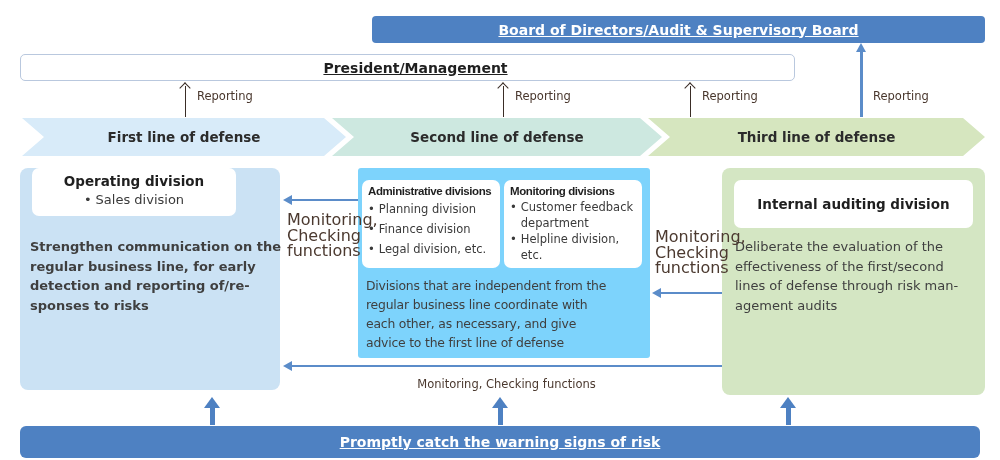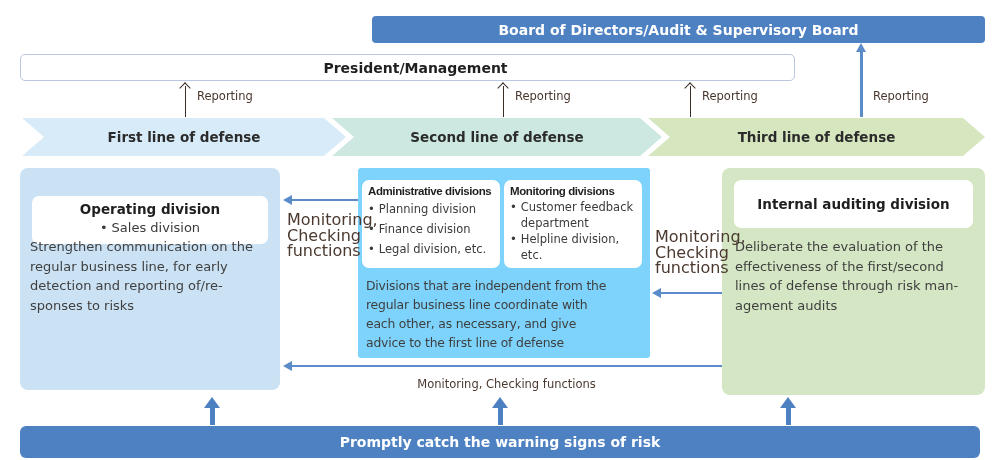--- a/index.html
+++ b/index.html
@@ -5,21 +5,21 @@
   * { margin:0; padding:0; box-sizing:border-box; }
   html,body { background:#ffffff; }
   body { font-family:"DejaVu Sans", sans-serif; }
   #canvas {
     position:relative; width:1000px; height:460px; background:#ffffff;
     overflow:hidden;
   }
 
   
   .banner { position:absolute; display:flex; align-items:center; justify-content:center;
-            font-weight:bold; }
+            font-weight:bold;text-decoration:underline; }
   #board-banner { left:372px; top:16px; width:613px; height:27px;
     background:#4e81c2; color:#ffffff; border-radius:4px; font-size:14px; }
   #president-banner { left:20px; top:54px; width:775px; height:27px;
     background:#ffffff; color:#1f1f1f; border:1px solid #b9c8de; border-radius:5px;
     font-size:14px;padding-left:16px; }
   #bottom-banner { left:20px; top:426px; width:960px; height:32px;
     background:#4e81c2; color:#ffffff; border-radius:6px; font-size:14px; }
 
   
   .chevron { position:absolute; top:118px; height:38px;
@@ -30,37 +30,37 @@
   #chevron-2 { left:332px; width:330px; background:#cde8e0; }
   #chevron-3 { left:648px; width:337px; background:#d6e6bf; }
 
   
   .panel { position:absolute; }
   #panel-first  { left:20px;  top:168px; width:260px; height:222px; background:#cbe2f4; border-radius:8px; }
   #panel-second { left:358px; top:168px; width:292px; height:190px; background:#7dd3fc; border-radius:3px; }
   #panel-third  { left:722px; top:168px; width:263px; height:227px; background:#d4e6c3; border-radius:8px; }
 
   .whitebox { position:absolute; background:#ffffff; border-radius:7px; }
-  #op-box  { left:12px; top:28px; width:236px; height:48px; text-align:center; padding-top:5px; }
+  #op-box  { left:12px; top:0; width:204px; height:48px; text-align:center; padding-top:5px; }
   #ia-box  { left:12px; top:12px; width:239px; height:48px; display:flex; align-items:center; justify-content:center; }
   .box-title { font-weight:bold; font-size:13.5px; color:#1f1f1f; }
   .box-bullet-line { font-size:13px; color:#3a3a3a; margin-top:3px; }
 
   #admin-box { left:4px;   top:12px; width:138px; height:88px; padding:5px 4px 4px 6px; }
   #mon-box   { left:146px; top:12px; width:138px; height:88px; padding:5px 4px 16px 6px; }
   .mini-title { font-family:"Liberation Sans", sans-serif; font-weight:bold; font-size:11.5px;
     letter-spacing:-0.4px; color:#1f1f1f; margin-bottom:2px; white-space:nowrap; }
   ul.mini-list { list-style:none; }
   ul.mini-list li { display:flex; font-size:11.5px; color:#3a3a3a; line-height:16px; }
   #admin-box ul.mini-list li { line-height:20px; }
   .li-bullet { margin-right:4px; }
   .li-text { white-space:pre-line; }
 
   .para { position:absolute; font-size:13px; line-height:19.5px; color:#3f3f3f; white-space:pre; }
-  #para-first  { left:10px; top:69px;  }
+  #para-first  { left:10px; top:69px;font-weight:bold;  }
   #para-second { left:8px;  top:108px; font-size:12.4px; line-height:19px; letter-spacing:-0.2px; }
   #para-third  { left:13px; top:69px;  }
 
   
   .hline { position:absolute; height:2px; background:#5b8cc9; }
   .tri-left { position:absolute; width:0; height:0;
     border-top:5px solid transparent; border-bottom:5px solid transparent;
     border-right:9px solid #5b8cc9; }
   .vline-blue { position:absolute; width:2.5px; background:#5b8cc9; }
   .tri-up { position:absolute; width:0; height:0;

